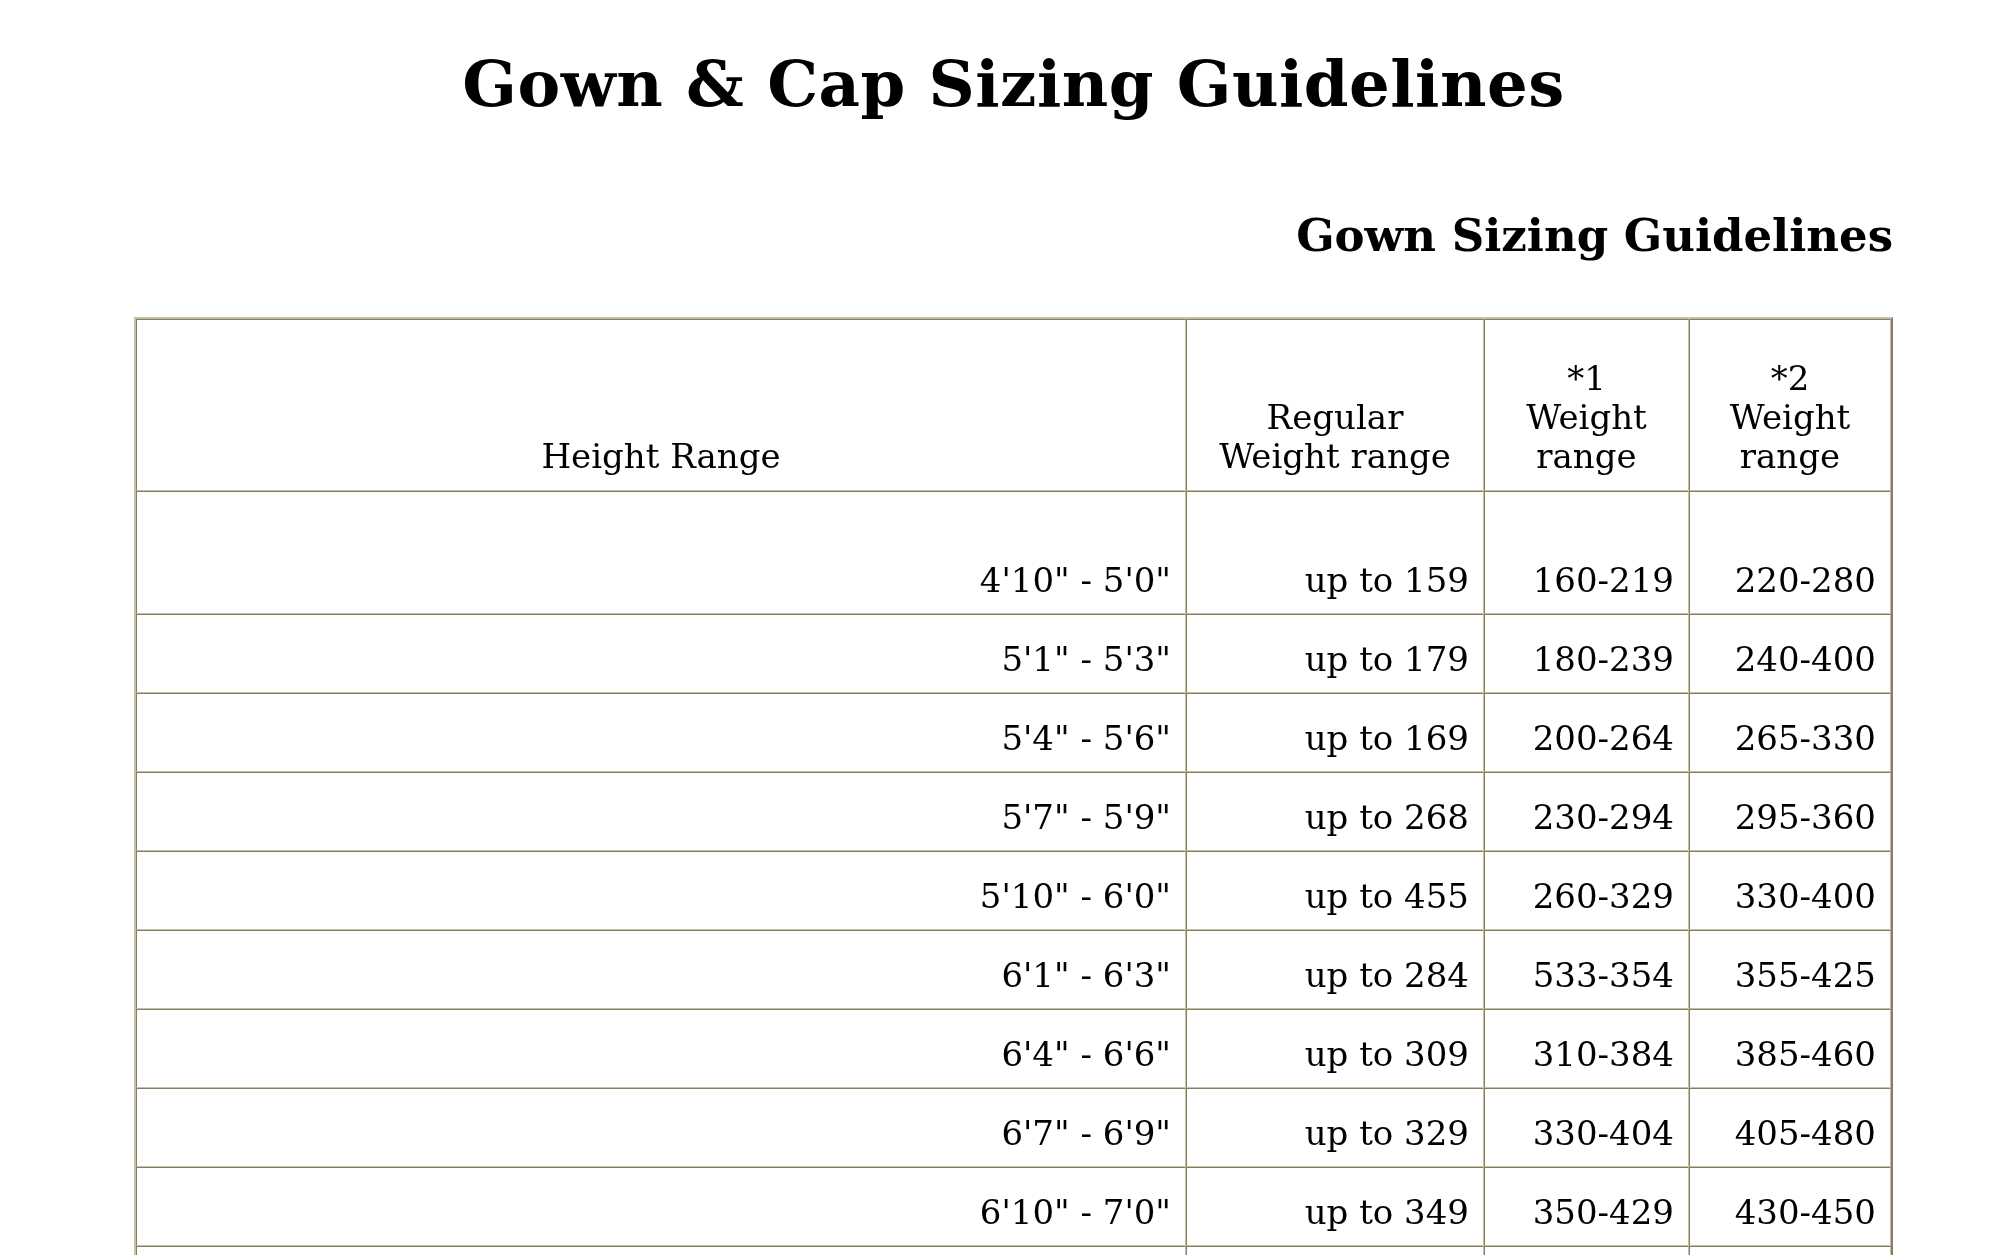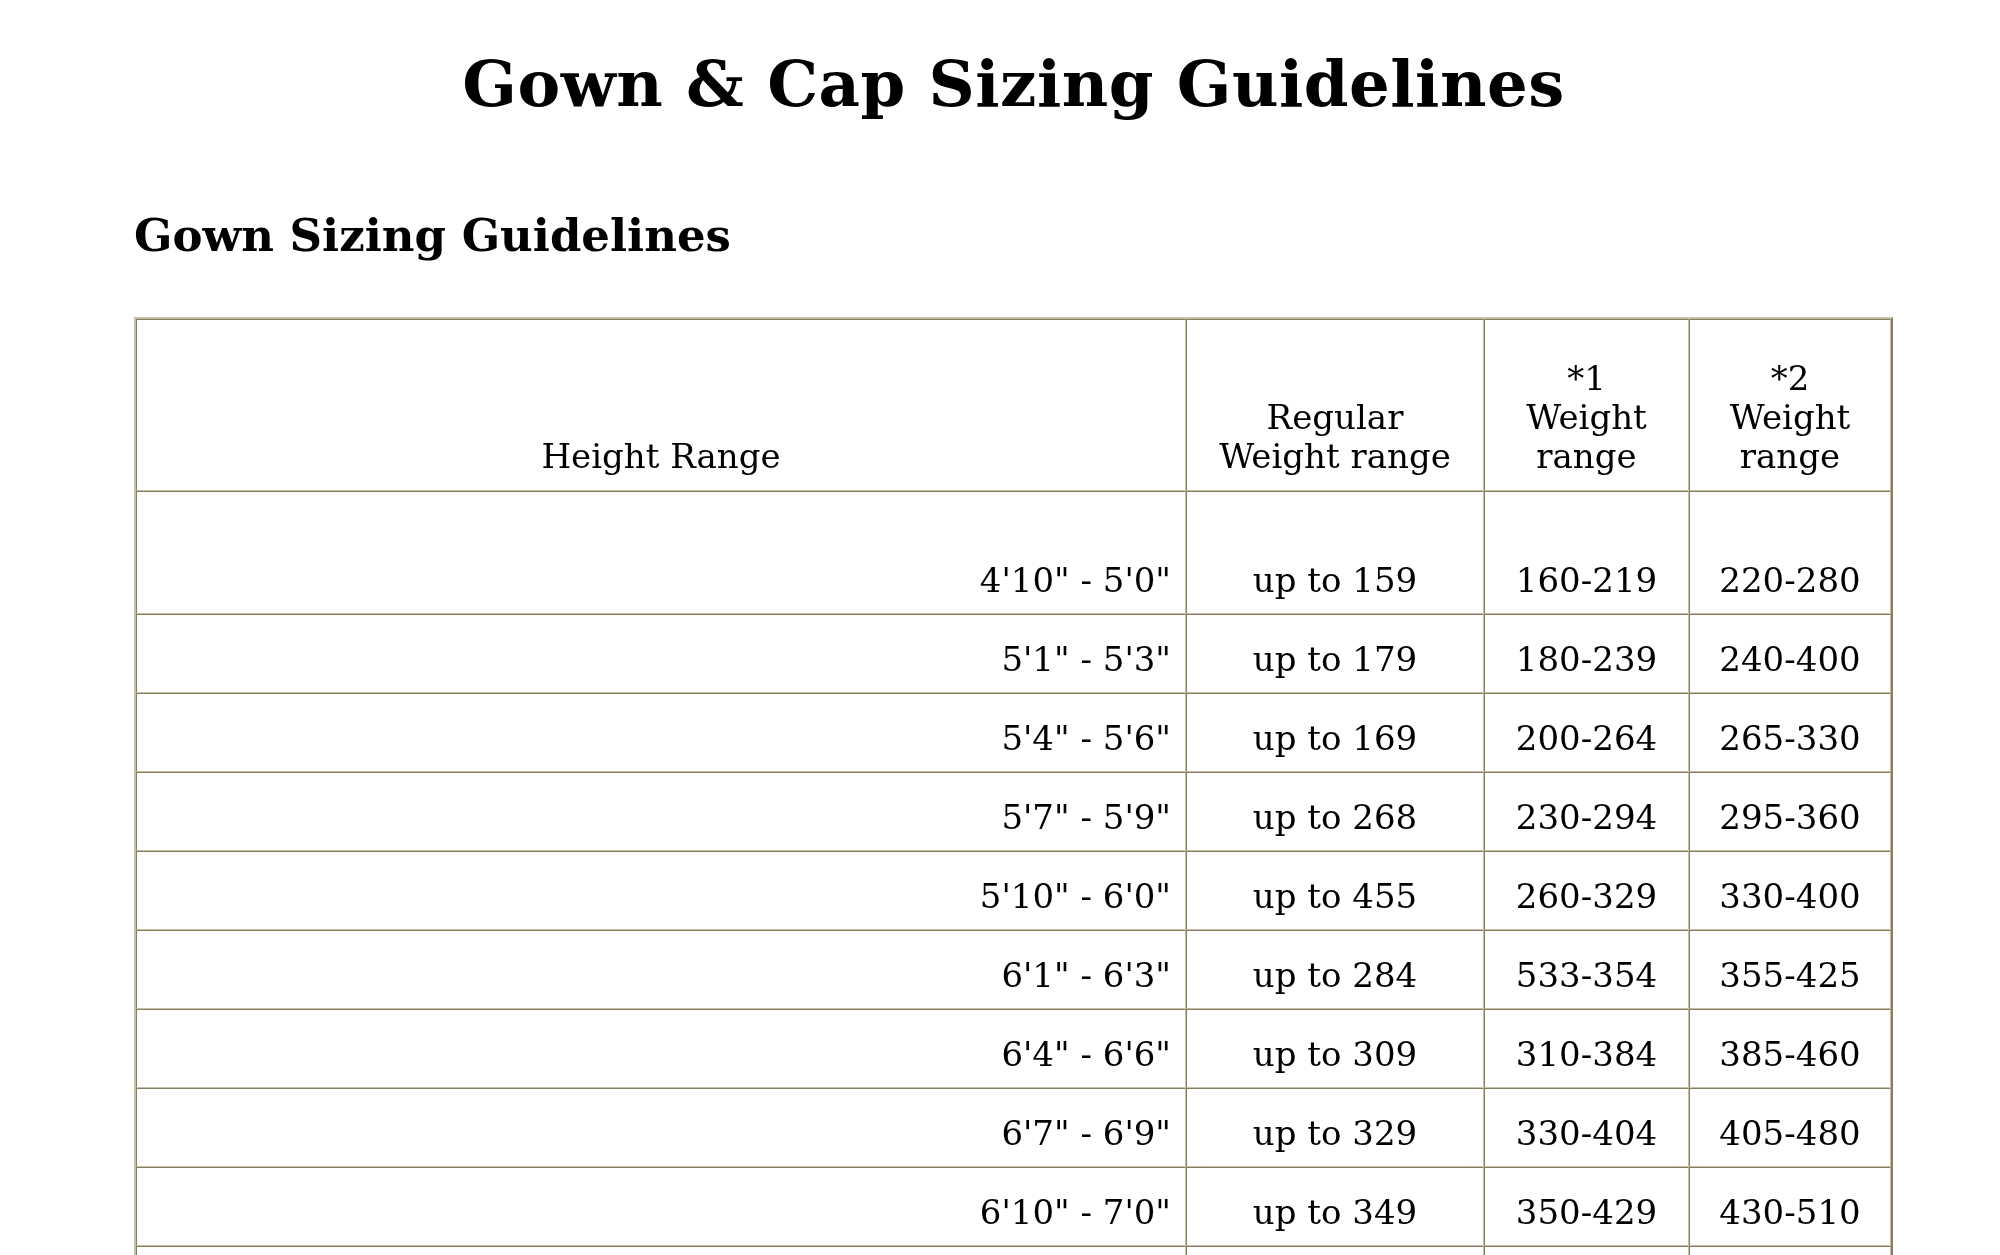--- a/index.html
+++ b/index.html
@@ -21,21 +21,21 @@
     line-height: 1.2;
     margin: 46px 0 0 0;
     text-align: center;
     font-weight: bold;
     letter-spacing: 0.5px;
   }
   h2.section-title {
     font-size: 45px;
     line-height: 1.2;
     margin: 86px 0 0 0;
-    text-align: left;
+    text-align: right;
     font-weight: bold;
   }
   table.sizing-table {
     margin-top: 54px;
     border-spacing: 0;
     table-layout: fixed;
     width: 1759px;
     border: 2px solid;
     
     border-color: #c6c0a8 #847d61 #847d61 #c6c0a8;
@@ -62,21 +62,21 @@
     padding: 0 10px 14px 10px;
     white-space: pre-line;
   }
   tbody td {
     height: 79px;
     padding: 0 14px 13px 14px;
   }
   tr.row-first td { height: 123px; }
   tr.row-partial td { height: 79px; }
   td.cell-height { text-align: right; }
-  td.cell-weight { text-align: center; }
+  td.cell-weight { text-align: right; }
 </style>
 </head>
 <body>
 
 <div class="content">
 
   <h1 class="page-title">Gown &amp; Cap Sizing Guidelines</h1>
 
   <h2 class="section-title">Gown Sizing Guidelines</h2>
 
@@ -146,21 +146,21 @@
       <tr>
         <td class="cell-height">6'7" - 6'9"</td>
         <td class="cell-weight">up to 329</td>
         <td class="cell-weight">330-404</td>
         <td class="cell-weight">405-480</td>
       </tr>
       <tr>
         <td class="cell-height">6'10" - 7'0"</td>
         <td class="cell-weight">up to 349</td>
         <td class="cell-weight">350-429</td>
-        <td class="cell-weight">430-510</td>
+        <td class="cell-weight">430-450</td>
       </tr>
       <tr class="row-partial">
         <td class="cell-height"></td>
         <td class="cell-weight"></td>
         <td class="cell-weight"></td>
         <td class="cell-weight"></td>
       </tr>
     </tbody>
   </table>
 

